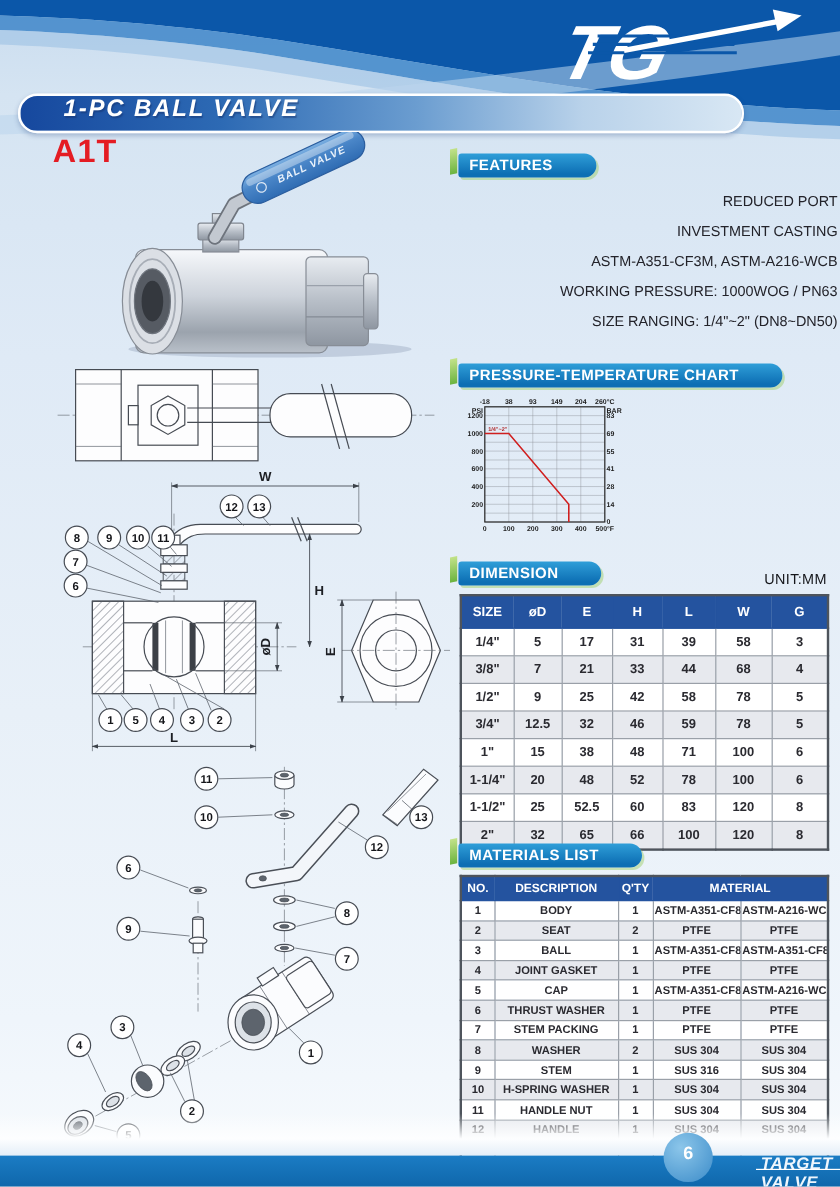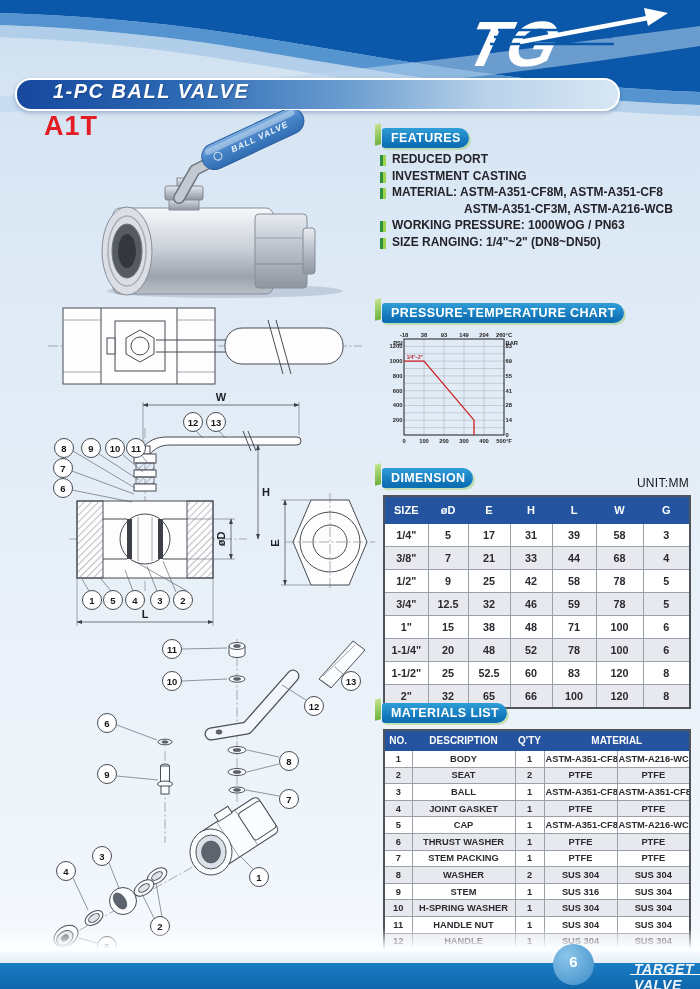--- a/index.html
+++ b/index.html
@@ -12,26 +12,26 @@
   .title-pill{position:absolute;left:15px;top:78px;width:601px;height:29px;border-radius:16px;
       border:2px solid #ffffff;
       background:linear-gradient(90deg,#16489e 0%,#2d6ab4 28%,#6b9dd0 55%,#b9d2ea 78%,#d8e7f4 100%);
       box-shadow:0 2px 4px rgba(30,60,120,.30);}
   .title-pill span{position:absolute;left:36px;top:0px;font-size:20px;font-weight:bold;
       color:#fff;letter-spacing:1.5px;font-style:italic;text-shadow:1px 1px 1px rgba(20,50,110,.5);}
   .model{position:absolute;left:44px;top:111px;font-size:27px;font-weight:bold;color:#e41c23;letter-spacing:1px;}
   
   .sec-head{position:absolute;height:20px;background:linear-gradient(180deg,#2f9ed8 0%,#0d6fb4 85%);
       border-radius:3px 11px 11px 3px;color:#fff;font-weight:bold;font-size:12.5px;line-height:20px;
-      padding:0 8px 0 9px;letter-spacing:.4px;box-shadow:2px 2px 0 rgba(150,205,95,.45);}
+      padding:0 36px 0 9px;letter-spacing:.4px;box-shadow:2px 2px 0 rgba(150,205,95,.45);}
   .sec-head::before{content:'';position:absolute;left:-7px;top:-4px;width:6px;height:21px;
       background:linear-gradient(180deg,#c2e289,#6cb33f);transform:skewY(-12deg);}
   
   .features-list{position:absolute;left:380px;top:151px;width:318px;}
-  .feat{display:flex;align-items:center;font-size:12px;font-weight:bold;color:#23232a;line-height:16.5px;}
+  .feat{display:flex;align-items:flex-end;font-size:12px;font-weight:normal;color:#23232a;line-height:16.5px;flex-direction:column;}
   .feat .fbullet{flex:0 0 6px;height:11px;margin:2.5px 6px 0 0;
       background:linear-gradient(90deg,#2f9140 45%,#9fd44f 45%);}
   .feat.cont{padding-left:84px;}
   
   #pt-chart{position:absolute;left:388px;top:328px;width:162px;height:124px;}
   .cgrid{stroke:#8a8f96;stroke-width:.35;}
   .cframe{fill:none;stroke:#2c2c2c;stroke-width:1;}
   .ctick{font-size:5.8px;font-weight:bold;fill:#1c1c1c;}
   .ctick.end{text-anchor:end;} .ctick.mid{text-anchor:middle;}
   .cseries{fill:none;stroke:#d01f1f;stroke-width:1.3;}
@@ -162,21 +162,20 @@
     <div class="feat">
         <span class="fbullet"></span>
         <span>REDUCED PORT</span>
       </div>
     <div class="feat">
         <span class="fbullet"></span>
         <span>INVESTMENT CASTING</span>
       </div>
     <div class="feat">
         <span class="fbullet"></span>
-        <span>MATERIAL: ASTM-A351-CF8M, ASTM-A351-CF8</span>
       </div>
     <div class="feat cont">
         <span>ASTM-A351-CF3M, ASTM-A216-WCB</span>
       </div>
     <div class="feat">
         <span class="fbullet"></span>
         <span>WORKING PRESSURE: 1000WOG / PN63</span>
       </div>
     <div class="feat">
         <span class="fbullet"></span>

